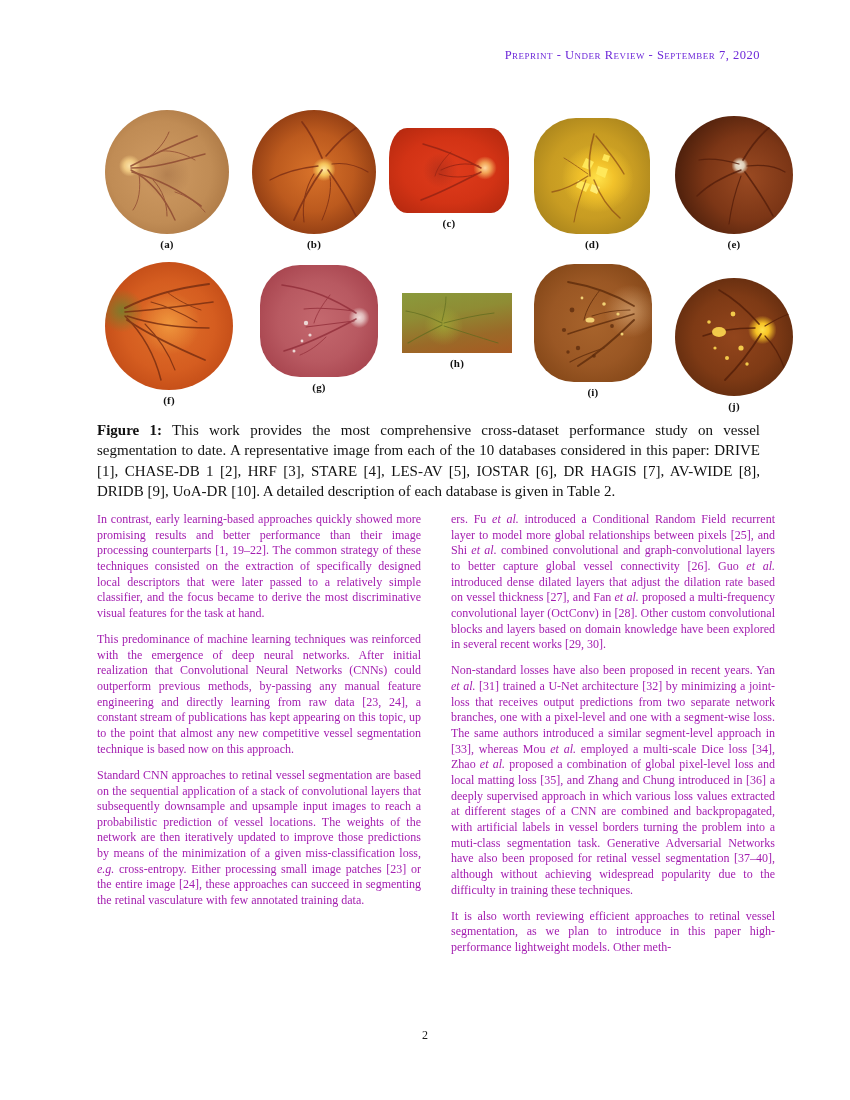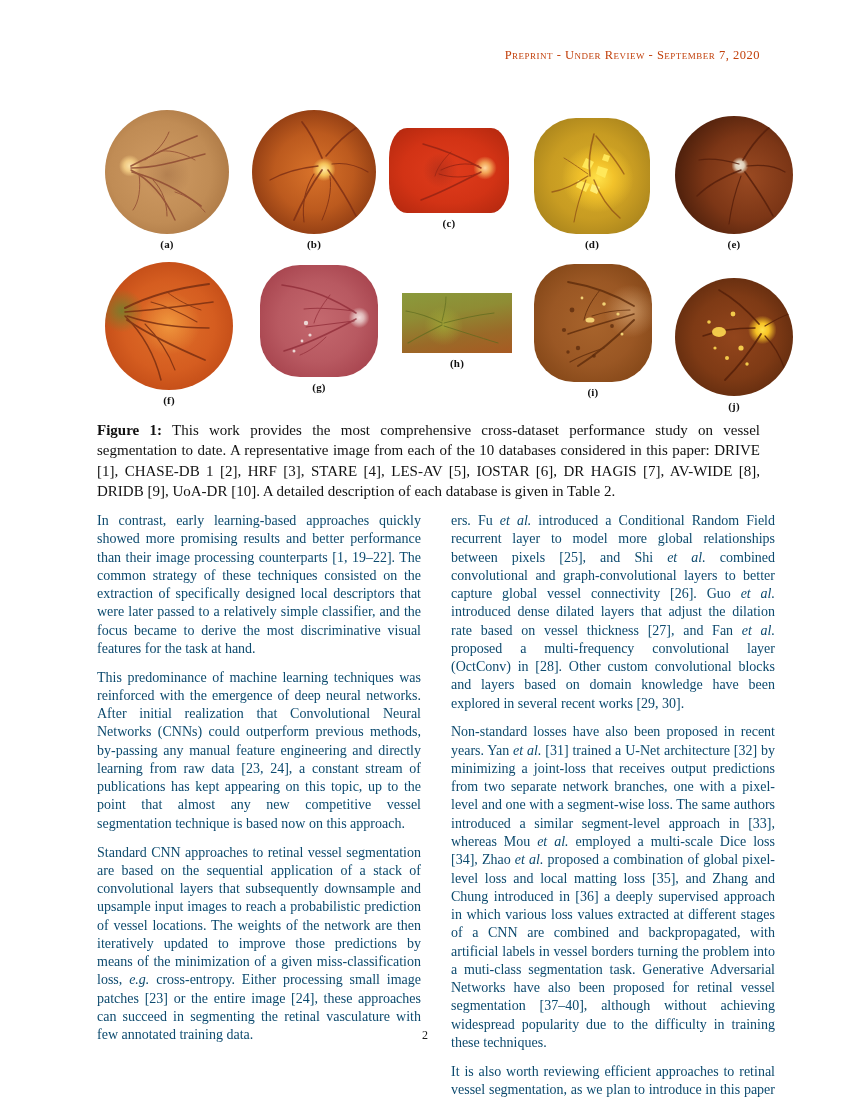--- a/index.html
+++ b/index.html
@@ -19,21 +19,21 @@
   
   .page-header {
     position: absolute;
     top: 48px;
     left: 97px;
     right: 90px;
     text-align: right;
     font-variant: small-caps;
     font-size: 12.5px;
     letter-spacing: 0.5px;
-    color: #c2410c;
+    color: #6d28d9;
     white-space: nowrap;
   }
 
   
   .figure-block {
     position: absolute;
     top: 108px;
     left: 97px;
     width: 663px;
   }
@@ -95,25 +95,25 @@
   .col {
     position: absolute;
     top: 0;
     width: 324px;
   }
   .col-left  { left: 0; }
   .col-right { left: 354px; }
 
   .col p {
     margin: 0 0 10.5px 0;
-    font-size: 14px;
+    font-size: 12px;
     line-height: 1.305;
     text-align: justify;
     text-justify: inter-word;
-    color: #0c4a6e;
+    color: #a21caf;
     hyphens: manual;
   }
   .col p:last-child { margin-bottom: 0; }
   .col i { font-style: italic; }
 
   
   .page-number {
     position: absolute;
     top: 1028px;
     left: 0;
@@ -377,17 +377,17 @@
 
   <div class="col col-left">
     <p>In contrast, early learning-based approaches quickly showed more promising results and better performance than their image processing counterparts [1, 19–22]. The common strategy of these techniques consisted on the extraction of specifically designed local descriptors that were later passed to a relatively simple classifier, and the focus became to derive the most discriminative visual features for the task at hand.</p>
     <p>This predominance of machine learning techniques was reinforced with the emergence of deep neural networks. After initial realization that Convolutional Neural Networks (CNNs) could outperform previous methods, by-passing any manual feature engineering and directly learning from raw data [23, 24], a constant stream of publications has kept appearing on this topic, up to the point that almost any new competitive vessel segmentation technique is based now on this approach.</p>
     <p><span>Standard CNN approaches to retinal vessel segmentation are based on the sequential application of a stack of convolutional layers that subsequently downsample and upsample input images to reach a probabilistic prediction of vessel locations. The weights of the network are then iteratively updated to improve those predictions by means of the minimization of a given miss-classification loss, </span><i>e.g.</i><span> cross-entropy. Either processing small image patches [23] or the entire image [24], these approaches can succeed in segmenting the retinal vasculature with few annotated training data.</span></p>
   </div>
 
   <div class="col col-right">
     <p><span>ers. Fu </span><i>et al.</i><span> introduced a Conditional Random Field recurrent layer to model more global relationships between pixels [25], and Shi </span><i>et al.</i><span> combined convolutional and graph-convolutional layers to better capture global vessel connectivity [26]. Guo </span><i>et al.</i><span> introduced dense dilated layers that adjust the dilation rate based on vessel thickness [27], and Fan </span><i>et al.</i><span> proposed a multi-frequency convolutional layer (OctConv) in [28]. Other custom convolutional blocks and layers based on domain knowledge have been explored in several recent works [29, 30].</span></p>
     <p><span>Non-standard losses have also been proposed in recent years. Yan </span><i>et al.</i><span> [31] trained a U-Net architecture [32] by minimizing a joint-loss that receives output predictions from two separate network branches, one with a pixel-level and one with a segment-wise loss. The same authors introduced a similar segment-level approach in [33], whereas Mou </span><i>et al.</i><span> employed a multi-scale Dice loss [34], Zhao </span><i>et al.</i><span> proposed a combination of global pixel-level loss and local matting loss [35], and Zhang and Chung introduced in [36] a deeply supervised approach in which various loss values extracted at different stages of a CNN are combined and backpropagated, with artificial labels in vessel borders turning the problem into a muti-class segmentation task. Generative Adversarial Networks have also been proposed for retinal vessel segmentation [37–40], although without achieving widespread popularity due to the difficulty in training these techniques.</span></p>
-    <p>It is also worth reviewing efficient approaches to retinal vessel segmentation, as we plan to introduce in this paper high-performance lightweight models. These meth-</p>
+    <p>It is also worth reviewing efficient approaches to retinal vessel segmentation, as we plan to introduce in this paper high-performance lightweight models. Other meth-</p>
   </div>
 </div>
 
 <div class="page-number">2</div>
 
 </body></html>

